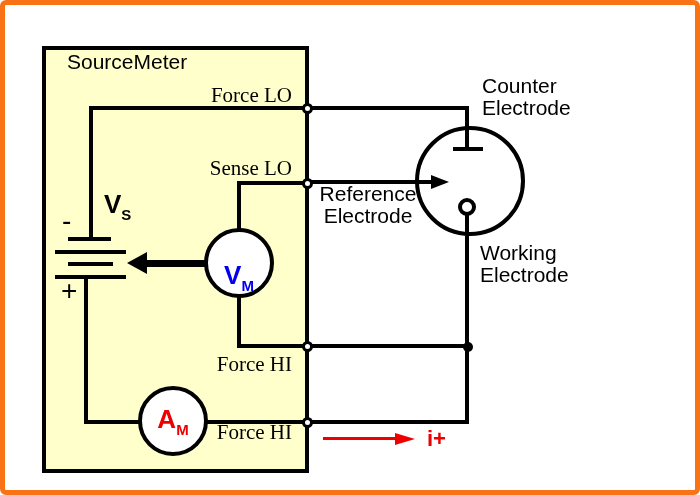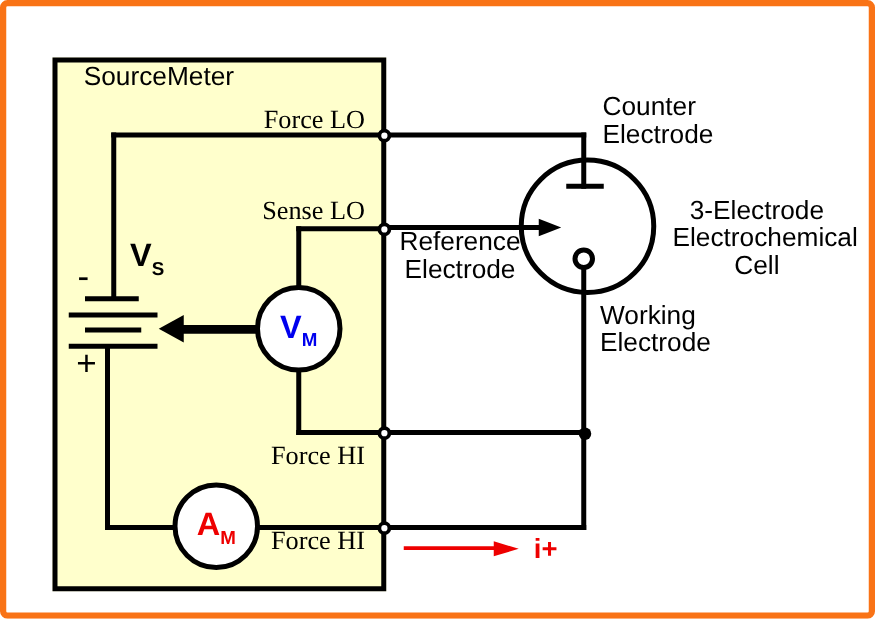--- a/index.html
+++ b/index.html
@@ -63,21 +63,21 @@
 
   <div class="plate" style="left:63px; top:232px; width:43px;"></div>
   <div class="plate" style="left:50px; top:245px; width:71px;"></div>
   <div class="plate" style="left:63px; top:257px; width:45px;"></div>
   <div class="plate" style="left:50px; top:270px; width:71px;"></div>
 
   <div class="lbl" style="left:57px; top:202px; font-size:28px; line-height:28px;">-</div>
   <div class="lbl" style="left:56px; top:272px; font-size:28px; line-height:28px;">+</div>
   <div class="lbl" style="left:99px; top:188px;"><span class="sym">V</span><span class="ssub">S</span></div>
 
-  <div class="circle" style="left:199px; top:223px; width:70px; height:70px;">
+  <div class="circle" style="left:199px; top:223px; width:70px; height:70px;align-items:flex-end;">
     <span class="blue"><span class="sym">V</span><span class="ssub">M</span></span>
   </div>
   <div class="arrow-shaft" style="left:138px; top:255px; width:62px; height:7px; background:#000;"></div>
   <div class="tri" style="left:122px; top:247px; border-top:11px solid transparent; border-bottom:11px solid transparent; border-right:20px solid #000;"></div>
 
   <div class="circle" style="left:133px; top:381px; width:70px; height:70px;">
     <span class="red"><span class="sym">A</span><span class="ssub">M</span></span>
   </div>
 
   <div class="circle" style="left:410px; top:121px; width:110px; height:110px; z-index:2;"></div>
@@ -100,23 +100,18 @@
     <div>Electrode</div>
   </div>
   <div class="lbl clbl" style="left:305px; top:178px; width:116px;">
     <div>Reference</div>
     <div>Electrode</div>
   </div>
   <div class="lbl" style="left:475px; top:237px;">
     <div>Working</div>
     <div>Electrode</div>
   </div>
-  <div class="lbl clbl" style="left:533px; top:153px; width:135px;">
-    <div>3-Electrode</div>
-    <div>Electrochemical</div>
-    <div>Cell</div>
-  </div>
 
   <div class="arrow-shaft" style="left:318px; top:432px; width:74px; height:3px; background:#ee0000;"></div>
   <div class="tri" style="left:390px; top:428px; border-top:6px solid transparent; border-bottom:6px solid transparent; border-left:20px solid #ee0000;"></div>
   <div class="lbl red" style="left:422px; top:423px; font-weight:bold; font-size:22px;">i+</div>
 
 </div>
 
 </body></html>

